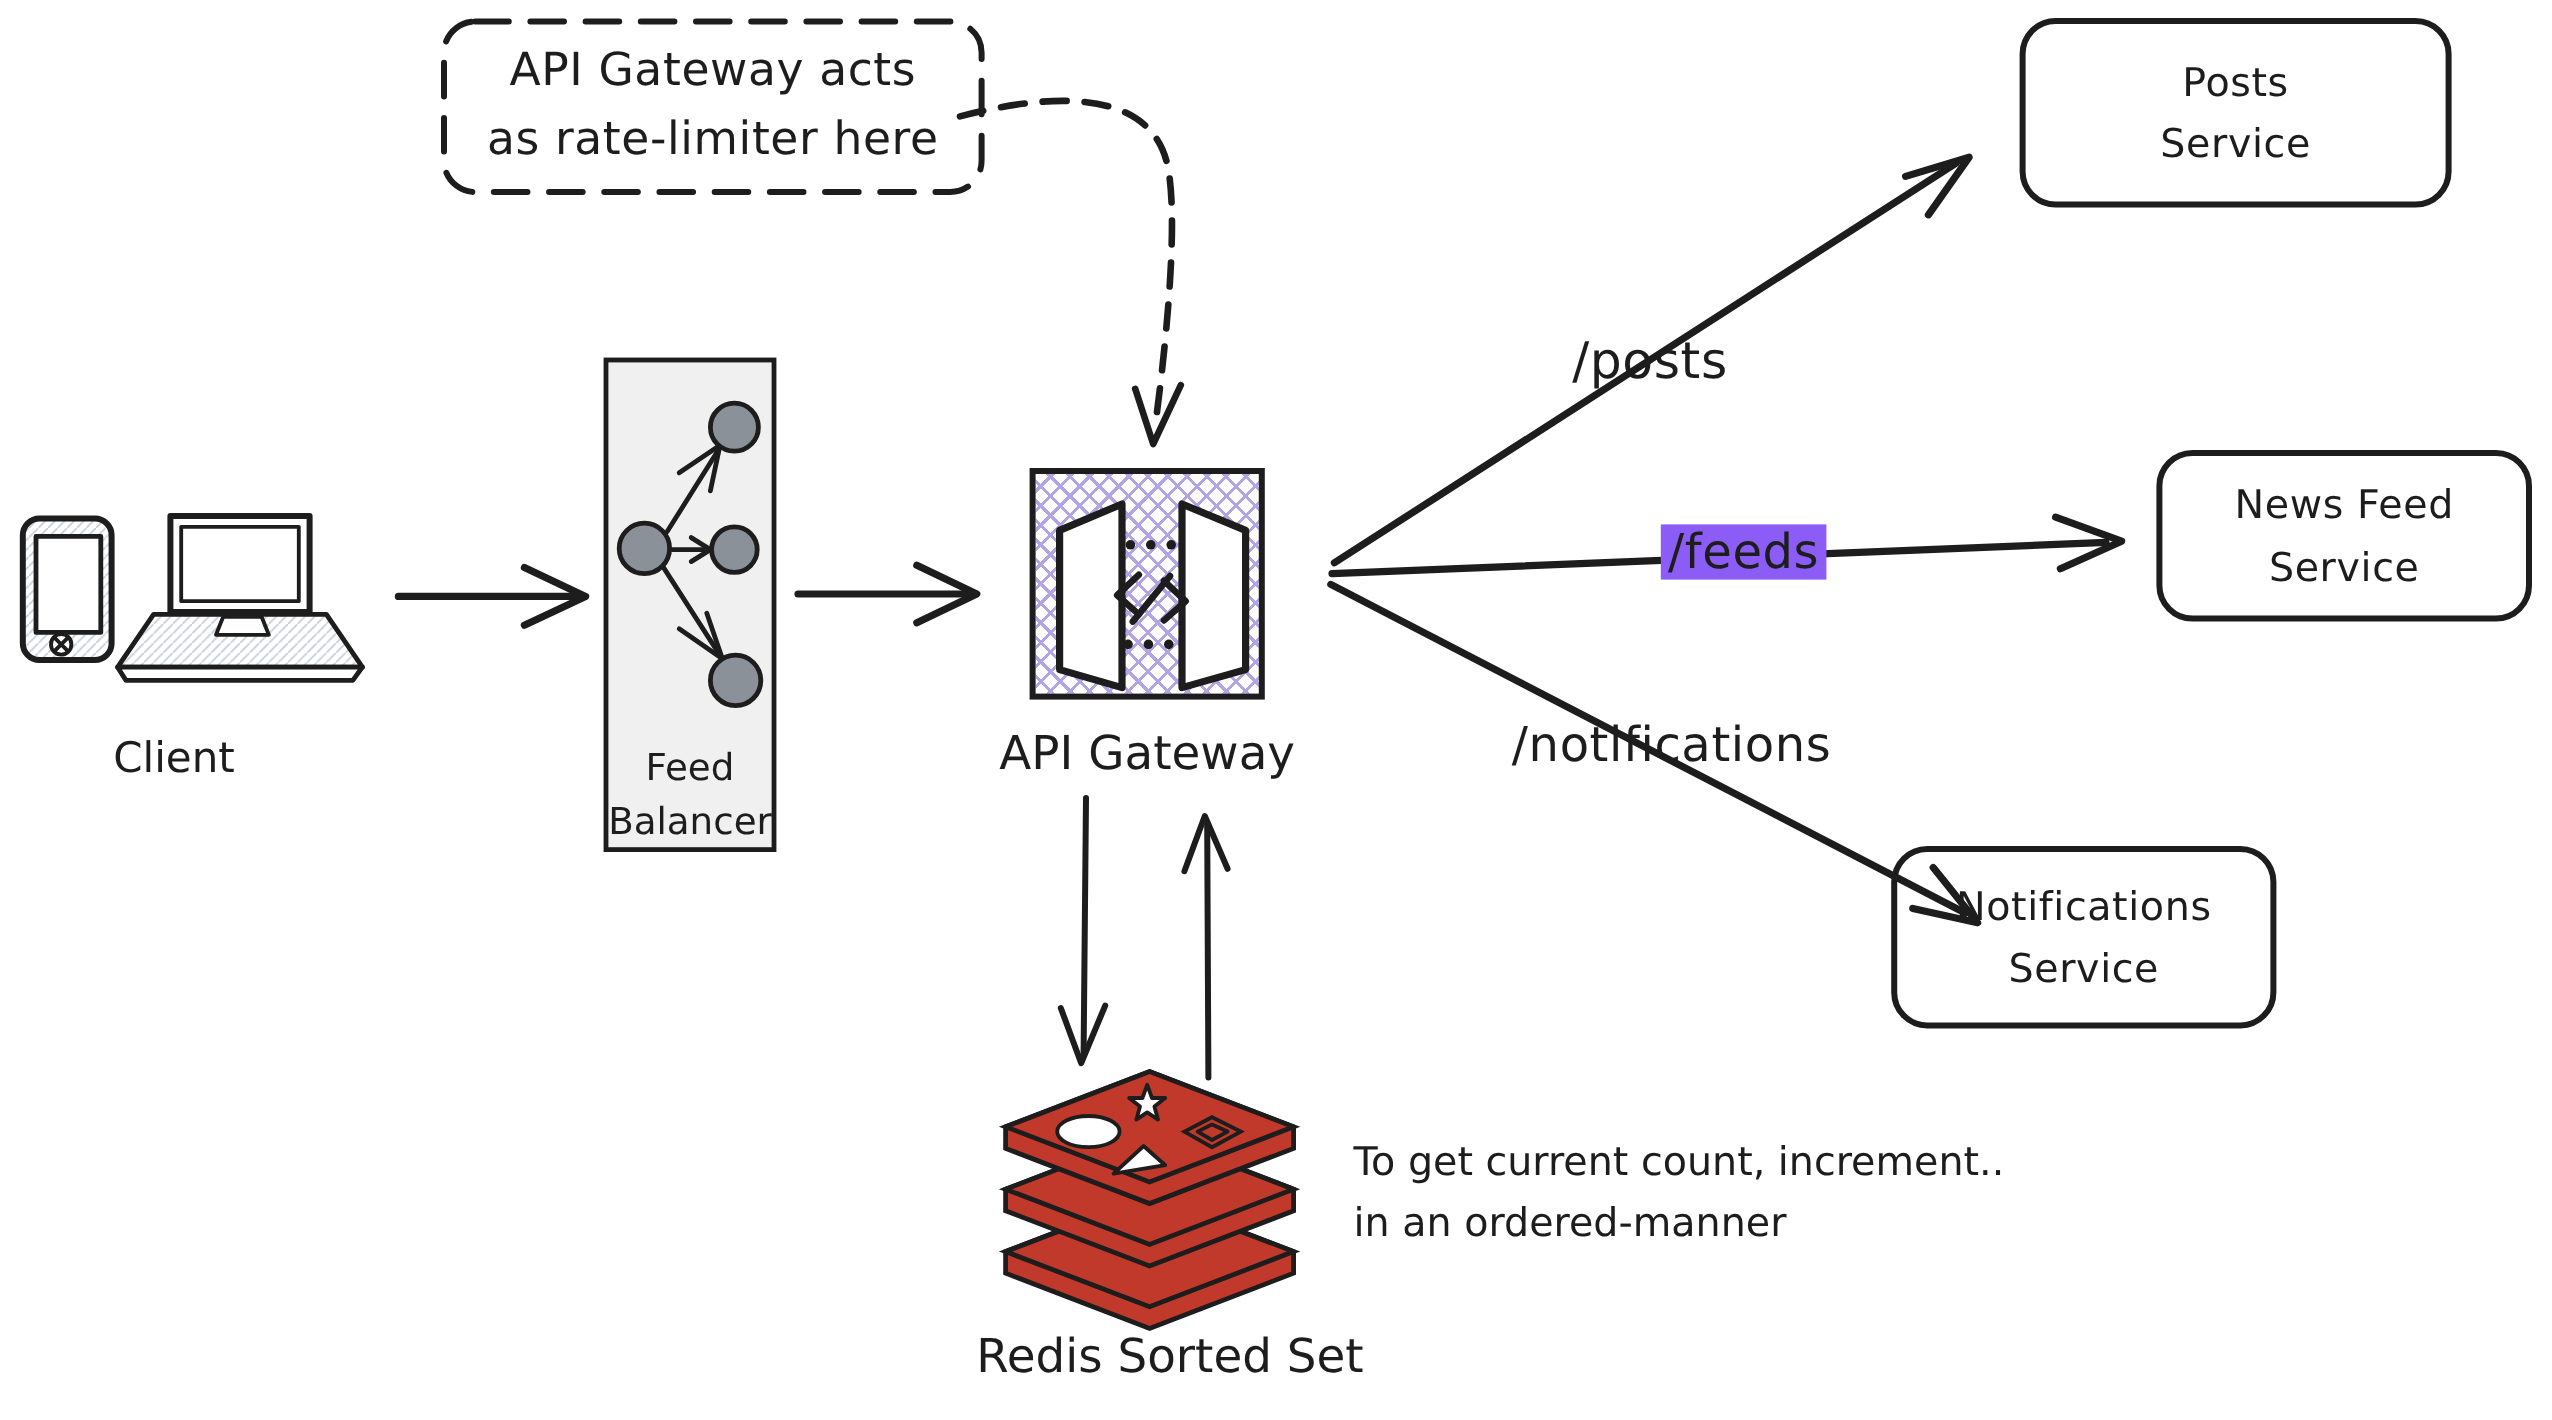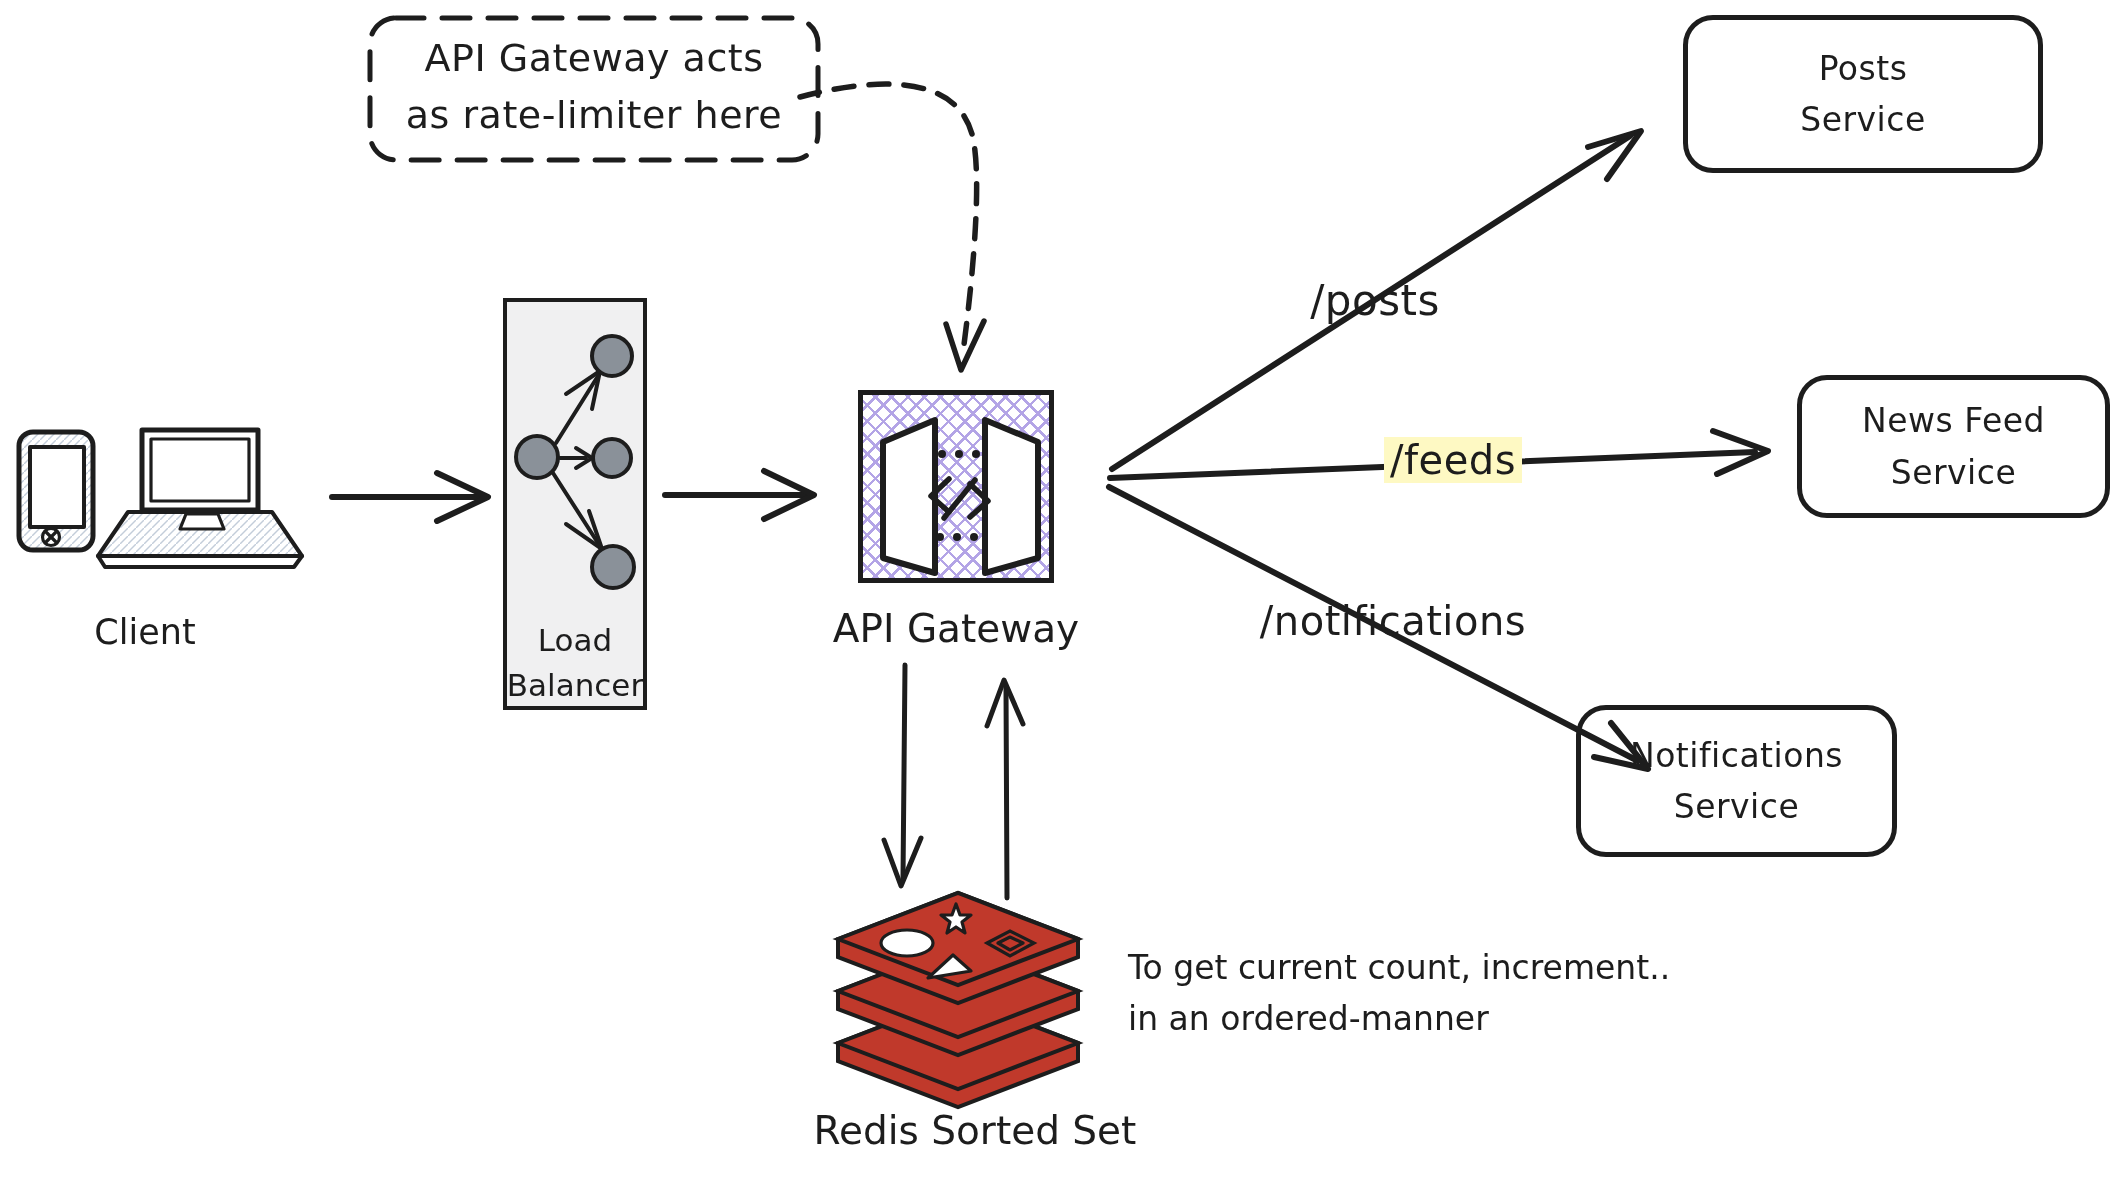--- a/index.html
+++ b/index.html
@@ -172,29 +172,29 @@
   </svg>
 
   <div class="label callout-text" style="left:380px;top:30px;width:428px;">
     <div>API Gateway acts</div>
     <div>as rate-limiter here</div>
   </div>
 
   <div class="label" style="left:20px;top:612px;width:250px;font-size:35px;">Client</div>
 
   <div class="label" style="left:500px;top:618px;width:150px;font-size:31px;line-height:1.45;">
-    <div>Load</div>
+    <div>Feed</div>
     <div>Balancer</div>
   </div>
 
   <div class="label" style="left:781px;top:606px;width:350px;font-size:39px;">API Gateway</div>
 
   <div class="label route" style="left:1285px;top:276px;width:180px;font-size:42px;">/posts</div>
 
-  <div class="label route" style="left:1384px;top:437px;width:138px;background:#fef9c3;">/feeds</div>
+  <div class="label route" style="left:1384px;top:437px;width:138px;background:#8b5cf6;">/feeds</div>
 
   <div class="label" style="left:770px;top:1108px;width:410px;font-size:39px;">Redis Sorted Set</div>
 
   <div class="label route" style="left:1243px;top:598px;width:300px;">/notifications</div>
 
   <div class="label" style="left:1128px;top:942px;width:620px;font-size:33px;line-height:1.55;text-align:left;">
     <div>To get current count, increment..</div>
     <div>in an ordered-manner</div>
   </div>
 

